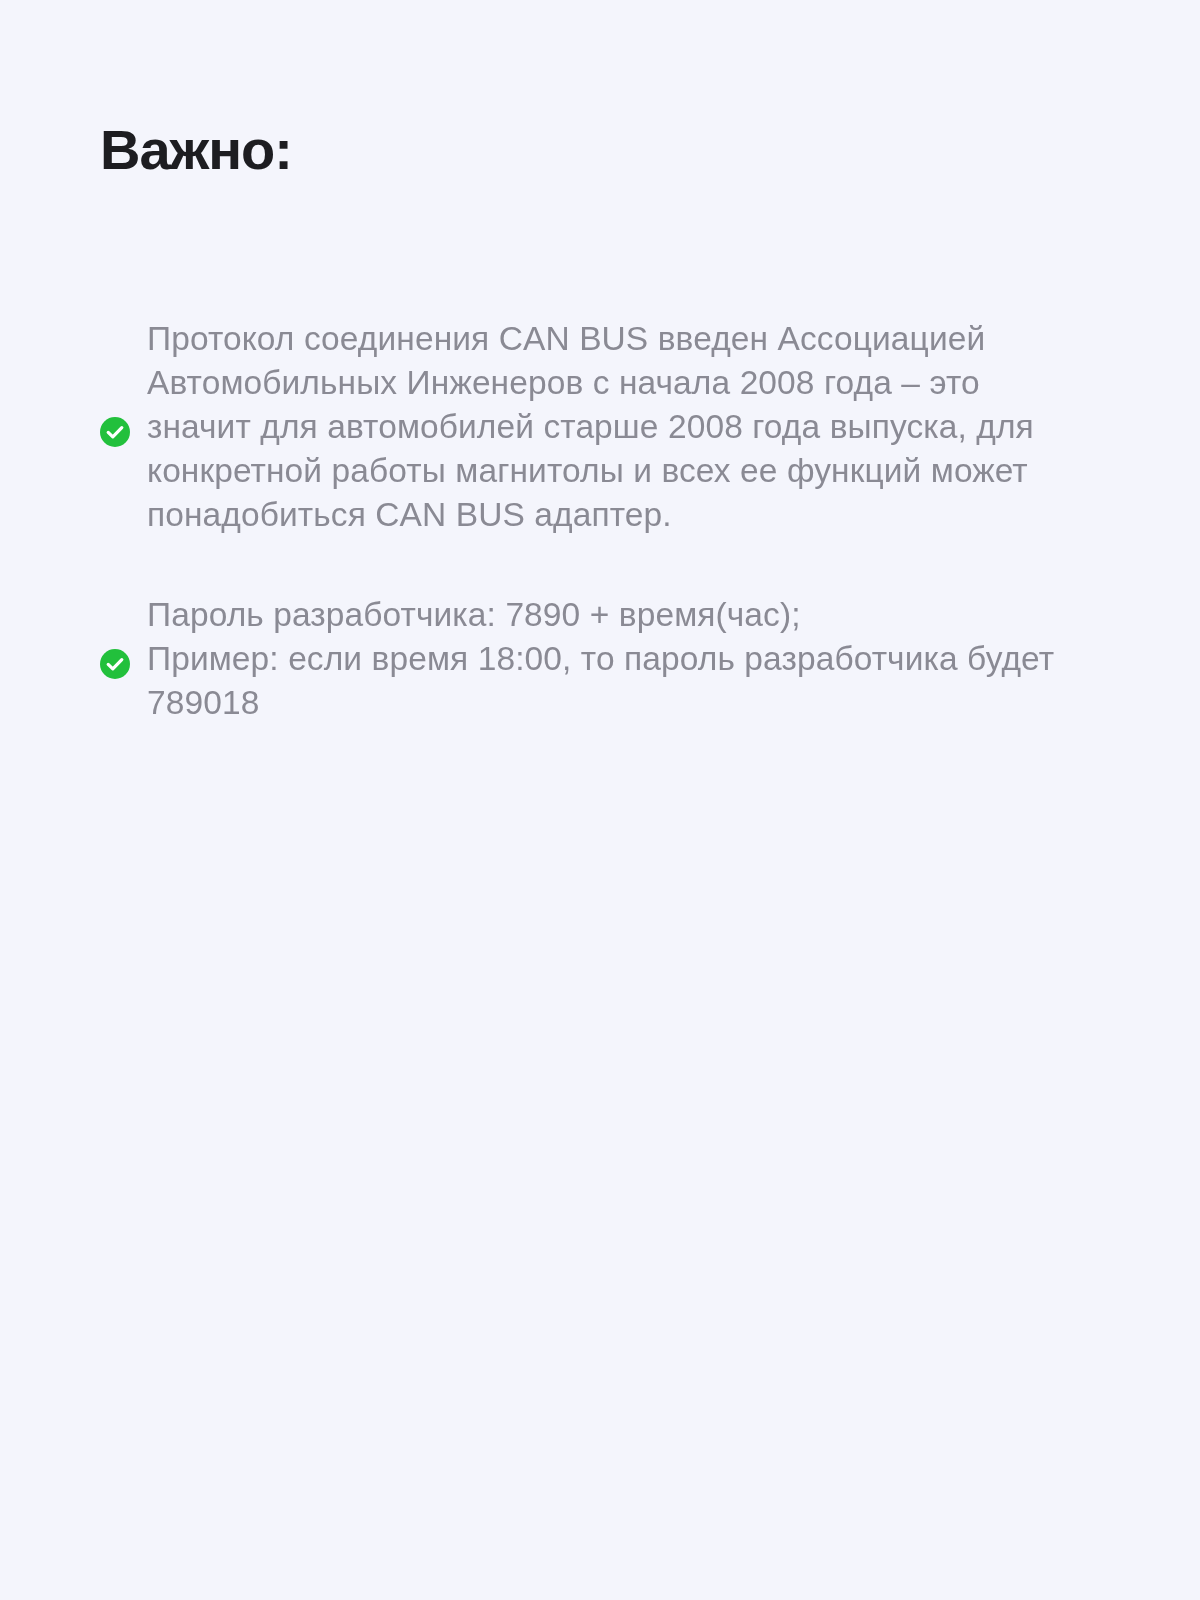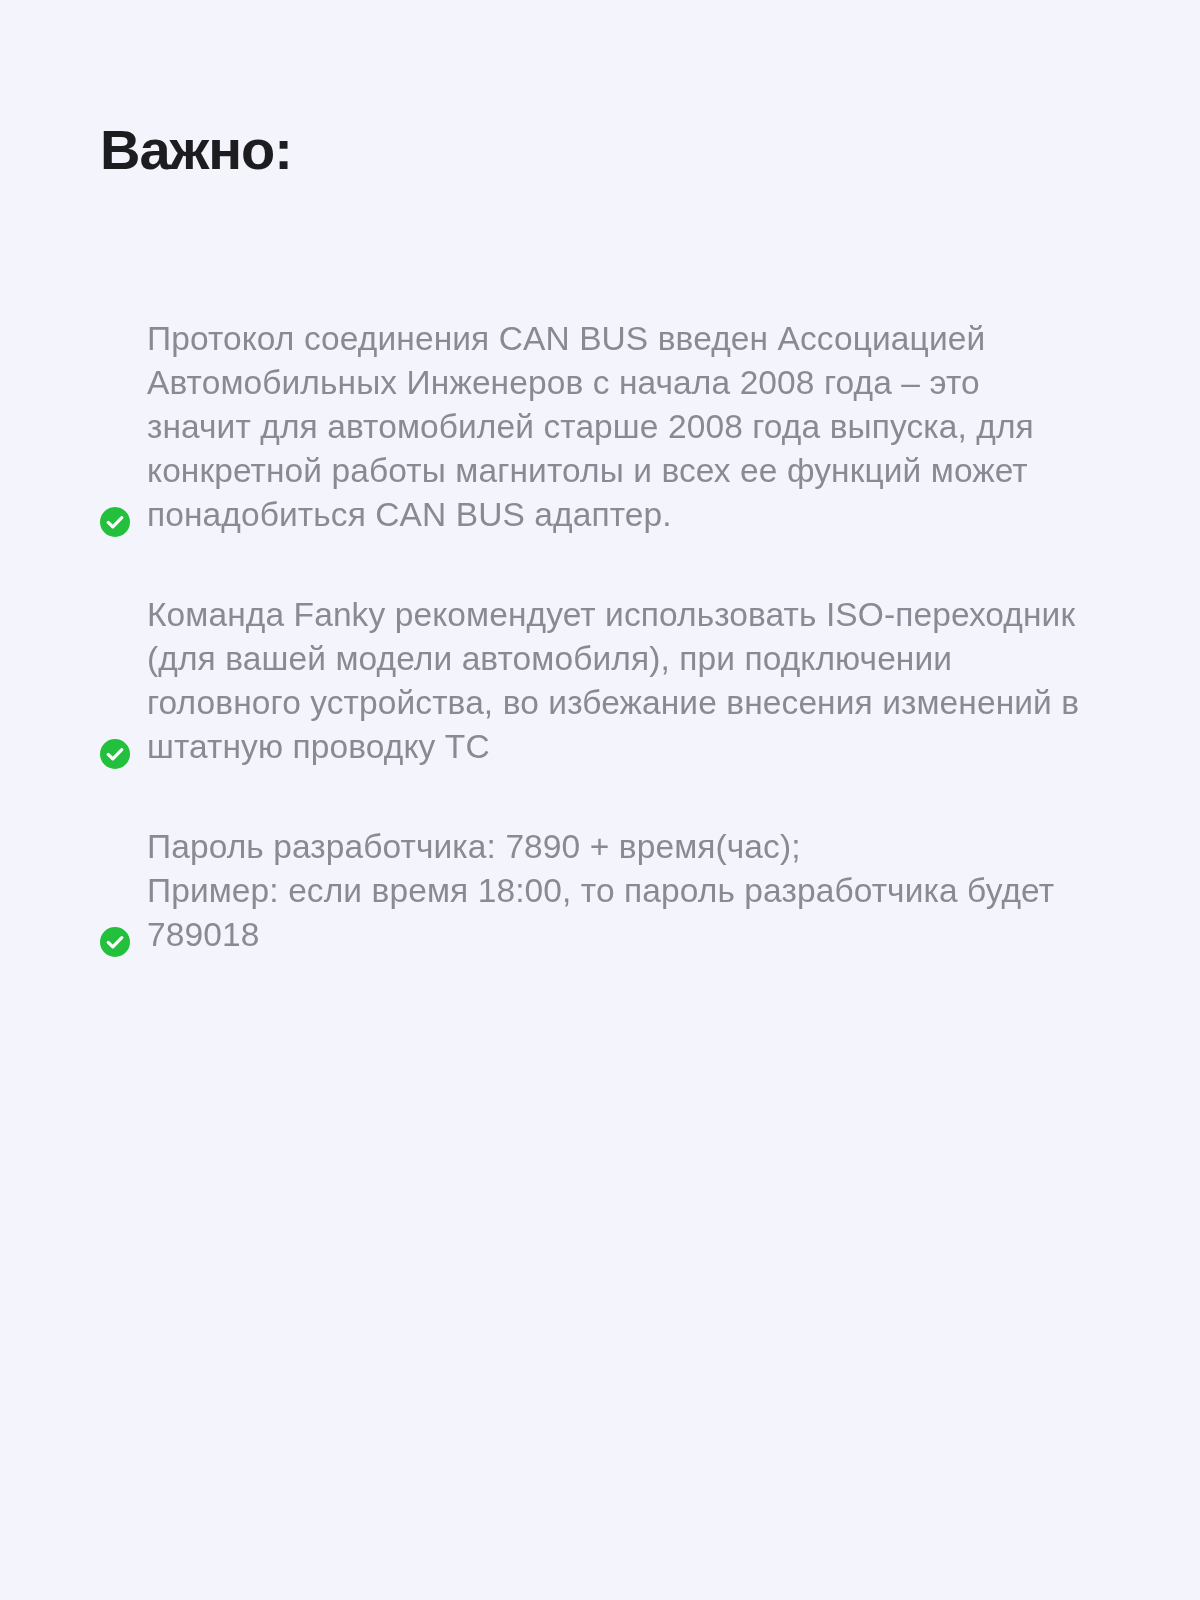--- a/index.html
+++ b/index.html
@@ -31,21 +31,21 @@
     margin: 0;
     padding-top: 5px;
   }
   .list {
     margin-top: 122px;
     padding: 0;
     list-style: none;
   }
   .list-item {
     display: flex;
-    align-items: flex-end;
+    align-items: center;
     margin-bottom: 56px;
   }
   .list-item:last-child {
     margin-bottom: 0;
   }
   .check-icon {
     flex: 0 0 auto;
     width: 30px;
     height: 30px;
     margin-top: 9px;
@@ -78,30 +78,20 @@
     <li class="list-item">
       <span class="check-icon">
         <svg viewBox="0 0 30 30" xmlns="http://www.w3.org/2000/svg">
           <circle cx="15" cy="15" r="15" fill="#22c03c"></circle>
           <path d="M8.2 15.4l4.6 4.5 9-9.2" fill="none" stroke="#ffffff" stroke-width="3.2" stroke-linecap="round" stroke-linejoin="round"></path>
         </svg>
       </span>
       <span class="item-text">Протокол соединения CAN BUS введен Ассоциацией Автомобильных Инженеров с начала 2008 года – это значит для автомобилей старше 2008 года выпуска, для конкретной работы магнитолы и всех ее функций может понадобиться CAN BUS адаптер.</span>
     </li>
 
-    <li class="list-item">
-      <span class="check-icon">
-        <svg viewBox="0 0 30 30" xmlns="http://www.w3.org/2000/svg">
-          <circle cx="15" cy="15" r="15" fill="#22c03c"></circle>
-          <path d="M8.2 15.4l4.6 4.5 9-9.2" fill="none" stroke="#ffffff" stroke-width="3.2" stroke-linecap="round" stroke-linejoin="round"></path>
-        </svg>
-      </span>
-      <span class="item-text">Команда Fanky рекомендует использовать ISO-переходник
-(для вашей модели автомобиля), при подключении головного устройства, во избежание внесения изменений в штатную проводку ТС</span>
-    </li>
 
 
     <li class="list-item">
       <span class="check-icon">
         <svg viewBox="0 0 30 30" xmlns="http://www.w3.org/2000/svg">
           <circle cx="15" cy="15" r="15" fill="#22c03c"></circle>
           <path d="M8.2 15.4l4.6 4.5 9-9.2" fill="none" stroke="#ffffff" stroke-width="3.2" stroke-linecap="round" stroke-linejoin="round"></path>
         </svg>
       </span>
       <span class="item-text">Пароль разработчика: 7890 + время(час);

